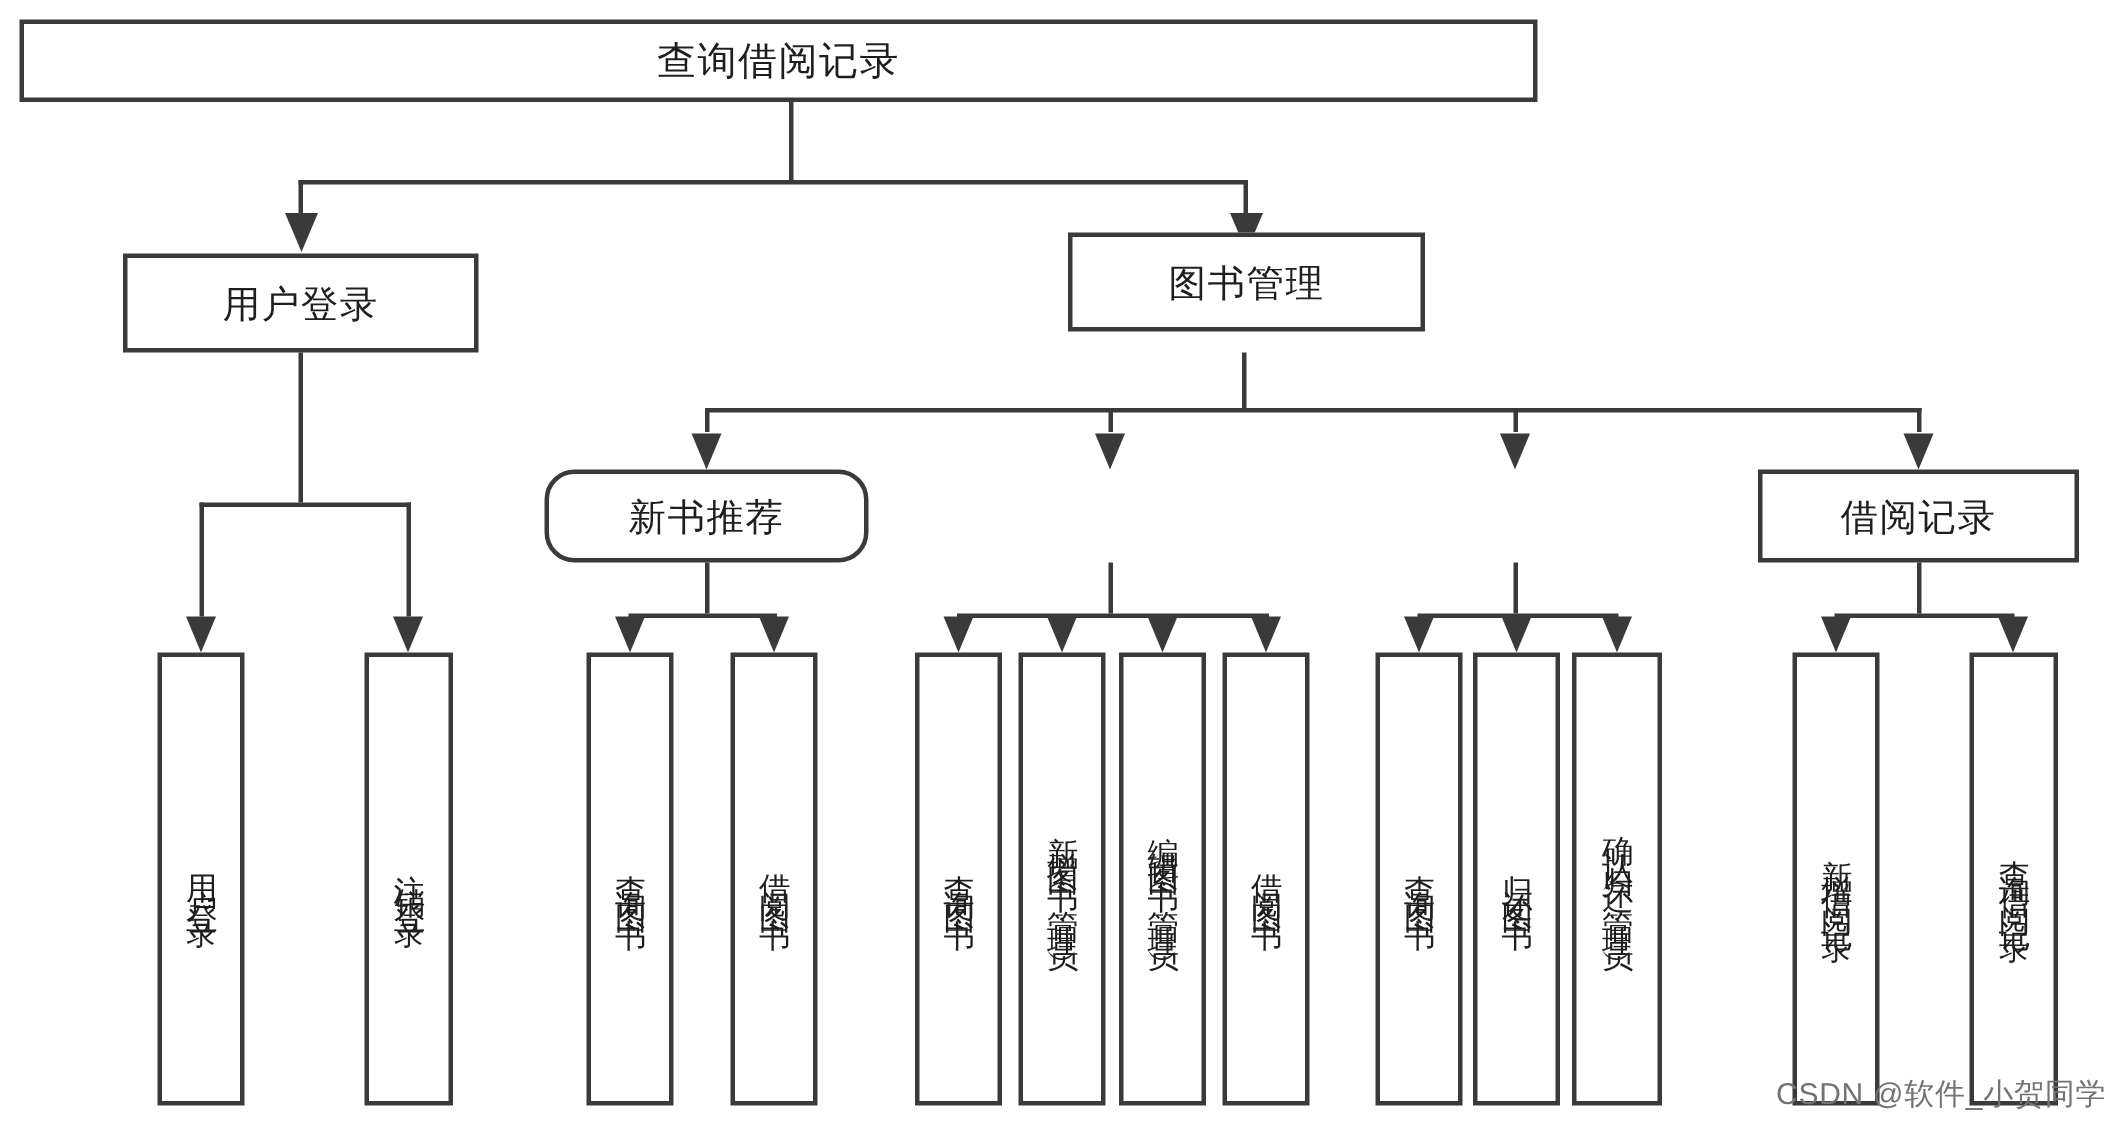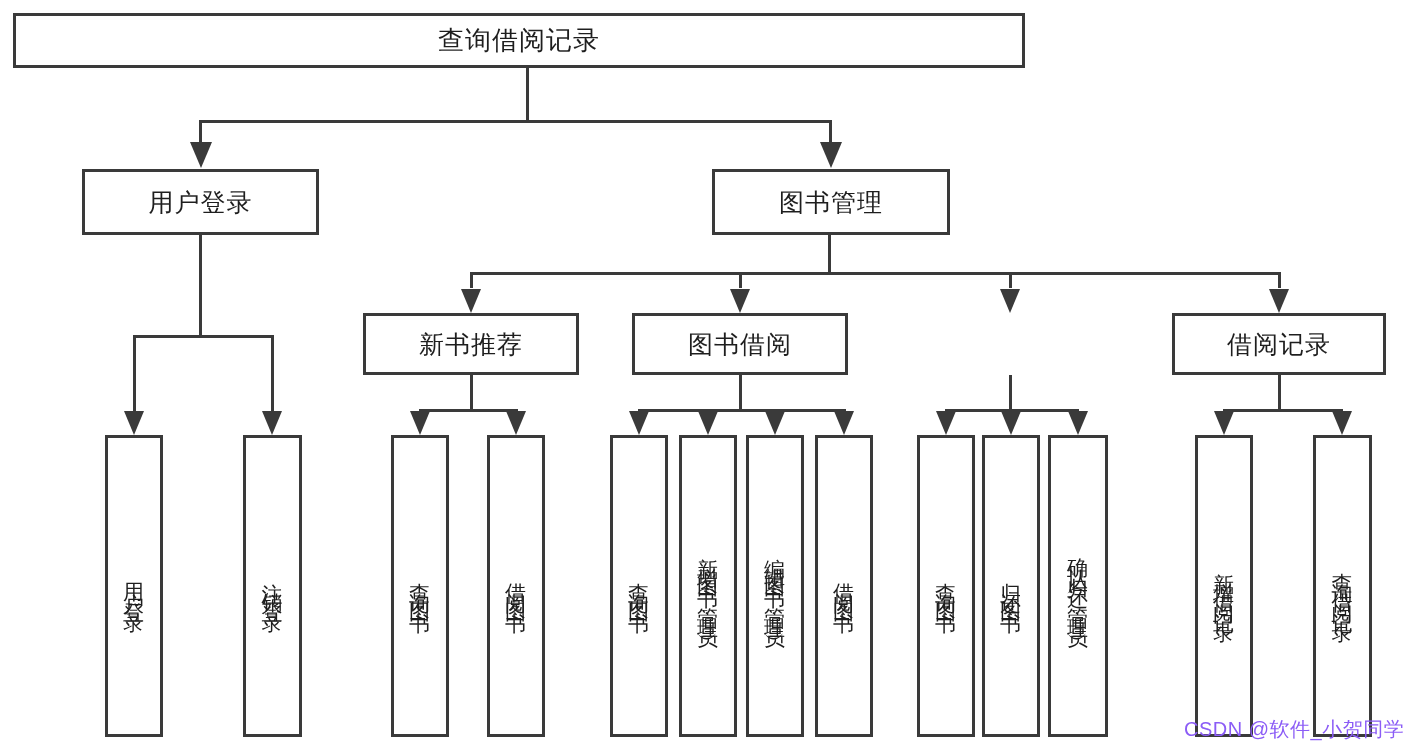--- a/index.html
+++ b/index.html
@@ -23,21 +23,21 @@
   .hline{height:3px;}
   .vline{width:3px;}
   .arr{
     position:absolute;width:0;height:0;
     border-left:11px solid transparent;border-right:11px solid transparent;
     border-top:26px solid #3a3a3a;
   }
   .arr.sm{border-left-width:10px;border-right-width:10px;border-top-width:24px;}
   #watermark{
     position:absolute;left:1184px;top:716px;z-index:9;
-    font-size:20px;color:#8b5cf6;white-space:nowrap;letter-spacing:0.5px;
+    font-size:20px;color:#737373;white-space:nowrap;letter-spacing:0.5px;
   }
 </style>
 </head>
 <body>
 
 <div id="stage">
 
   <div class="box h root" style="left:13px;top:13px;width:1012px;height:55px;">
     <span>查询借阅记录</span>
   </div>
@@ -45,21 +45,21 @@
   <div class="vline" style="left:526px;top:68px;height:52px;"></div>
   <div class="hline" style="left:199px;top:120px;width:632px;"></div>
   <div class="vline" style="left:199px;top:120px;height:24px;"></div>
   <div class="arr" style="left:190px;top:142px;"></div>
   <div class="vline" style="left:829px;top:120px;height:24px;"></div>
   <div class="arr" style="left:820px;top:142px;"></div>
 
   <div class="box h" style="left:82px;top:169px;width:237px;height:66px;">
     <span>用户登录</span>
   </div>
-  <div class="box h" style="left:712px;top:169px;width:238px;height:66px;">
+  <div class="box h" style="left:712px;top:155px;width:238px;height:66px;">
     <span>图书管理</span>
   </div>
 
   <div class="vline" style="left:199px;top:235px;height:100px;"></div>
   <div class="hline" style="left:133px;top:335px;width:141px;"></div>
   <div class="vline" style="left:133px;top:335px;height:76px;"></div>
   <div class="arr sm" style="left:124px;top:411px;"></div>
   <div class="vline" style="left:271px;top:335px;height:76px;"></div>
   <div class="arr sm" style="left:262px;top:411px;"></div>
 
@@ -67,25 +67,22 @@
   <div class="hline" style="left:470px;top:272px;width:811px;"></div>
   <div class="vline" style="left:470px;top:272px;height:16px;"></div>
   <div class="arr sm" style="left:461px;top:289px;"></div>
   <div class="vline" style="left:739px;top:272px;height:16px;"></div>
   <div class="arr sm" style="left:730px;top:289px;"></div>
   <div class="vline" style="left:1009px;top:272px;height:16px;"></div>
   <div class="arr sm" style="left:1000px;top:289px;"></div>
   <div class="vline" style="left:1278px;top:272px;height:16px;"></div>
   <div class="arr sm" style="left:1269px;top:289px;"></div>
 
-  <div class="box h" style="left:363px;top:313px;width:216px;height:62px;">
+  <div class="box h" style="left:363px;top:313px;width:216px;height:62px;border-radius:20px;">
     <span>新书推荐</span>
-  </div>
-  <div class="box h" style="left:632px;top:313px;width:216px;height:62px;">
-    <span>图书借阅</span>
   </div>
   <div class="box h" style="left:1172px;top:313px;width:214px;height:62px;">
     <span>借阅记录</span>
   </div>
 
   <div class="vline" style="left:470px;top:375px;height:34px;"></div>
   <div class="hline" style="left:419px;top:409px;width:99px;"></div>
   <div class="arr sm" style="left:410px;top:411px;"></div>
   <div class="arr sm" style="left:506px;top:411px;"></div>
 

